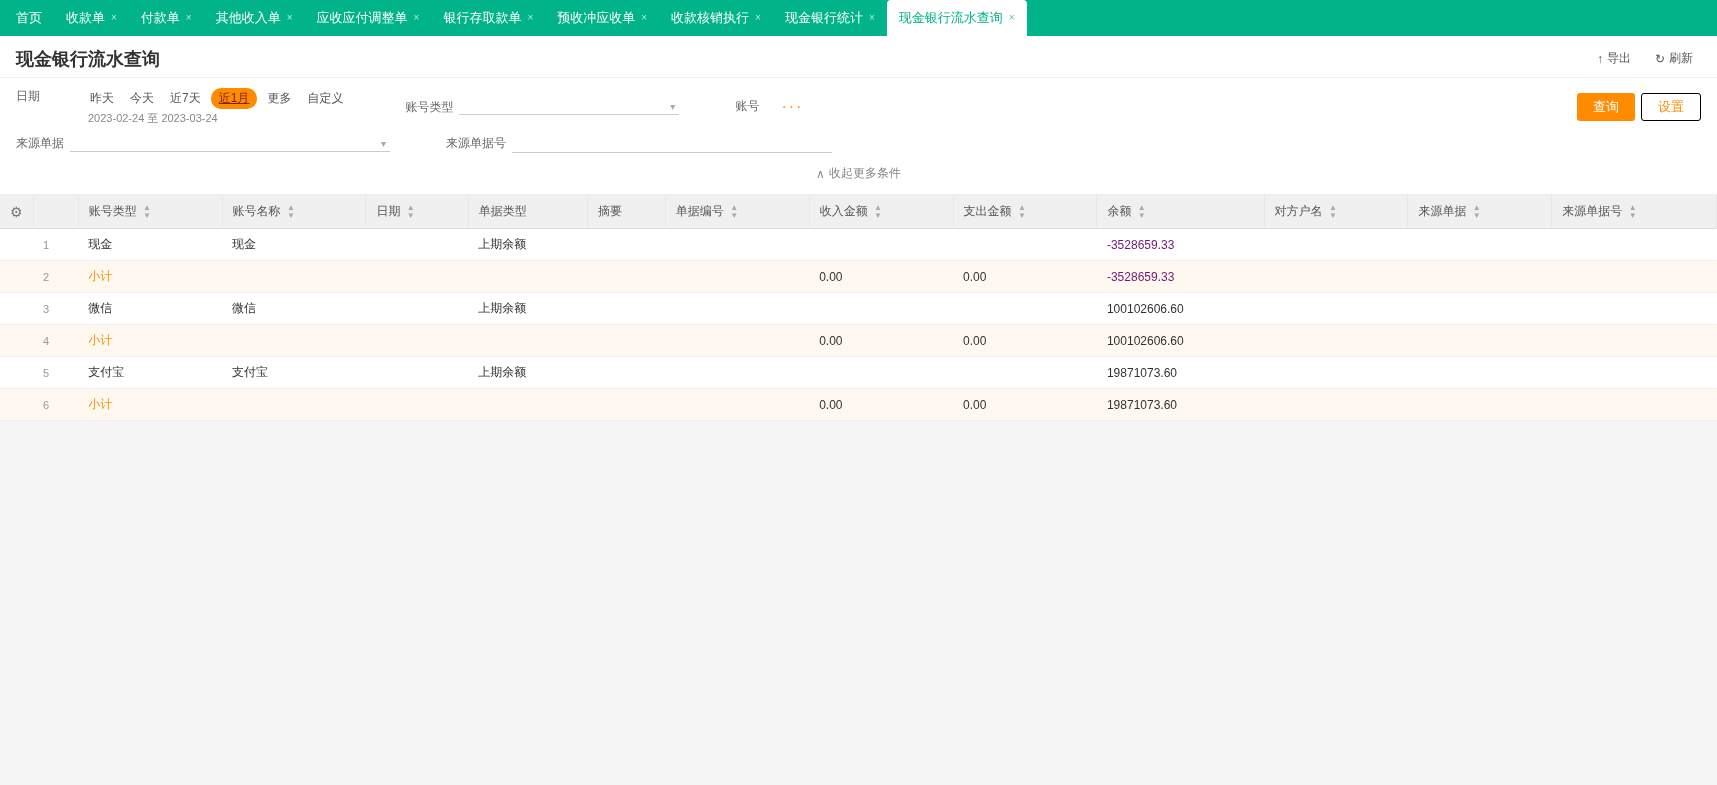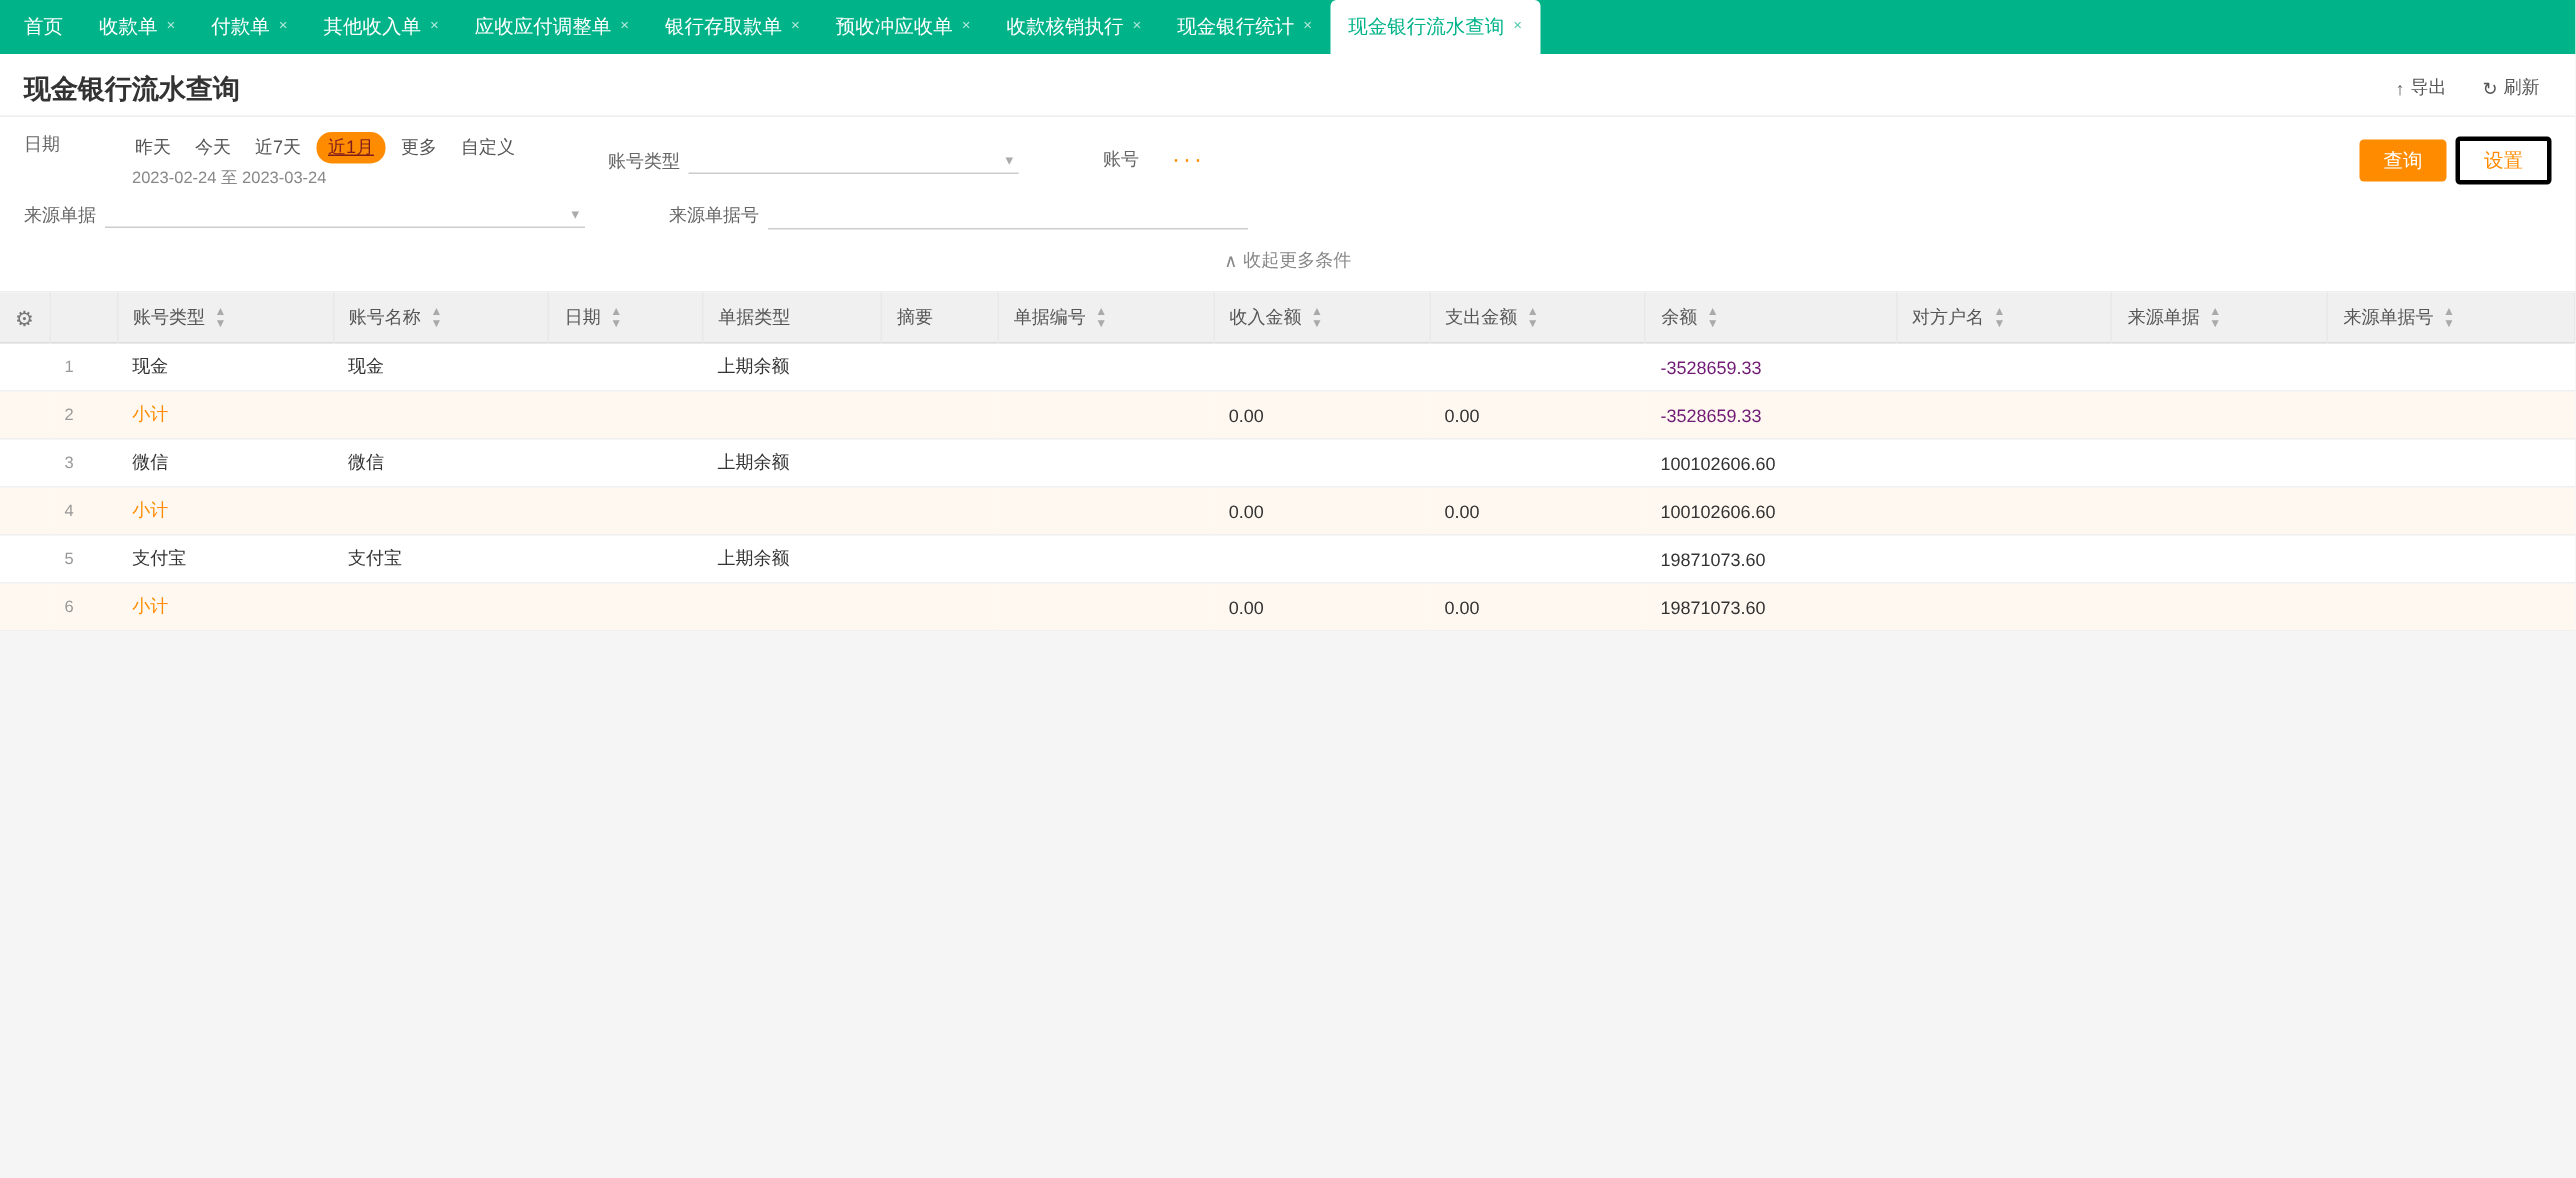--- a/index.html
+++ b/index.html
@@ -138,21 +138,21 @@
       border: none;
       border-radius: 3px;
       padding: 5px 16px;
       cursor: pointer;
       font-size: 13px;
       margin-left: 39px;
     }
     .btn-settings {
       background: #fff;
       color: #ff8c00;
-      border: 3px solid #000000;
+      border: 1px solid #000000;
       border-radius: 3px;
       padding: 4px 16px;
       cursor: pointer;
       font-size: 13px;
     }
     .filter-right {
       margin-left: auto;
       display: flex;
       gap: 6px;
       align-items: center;

